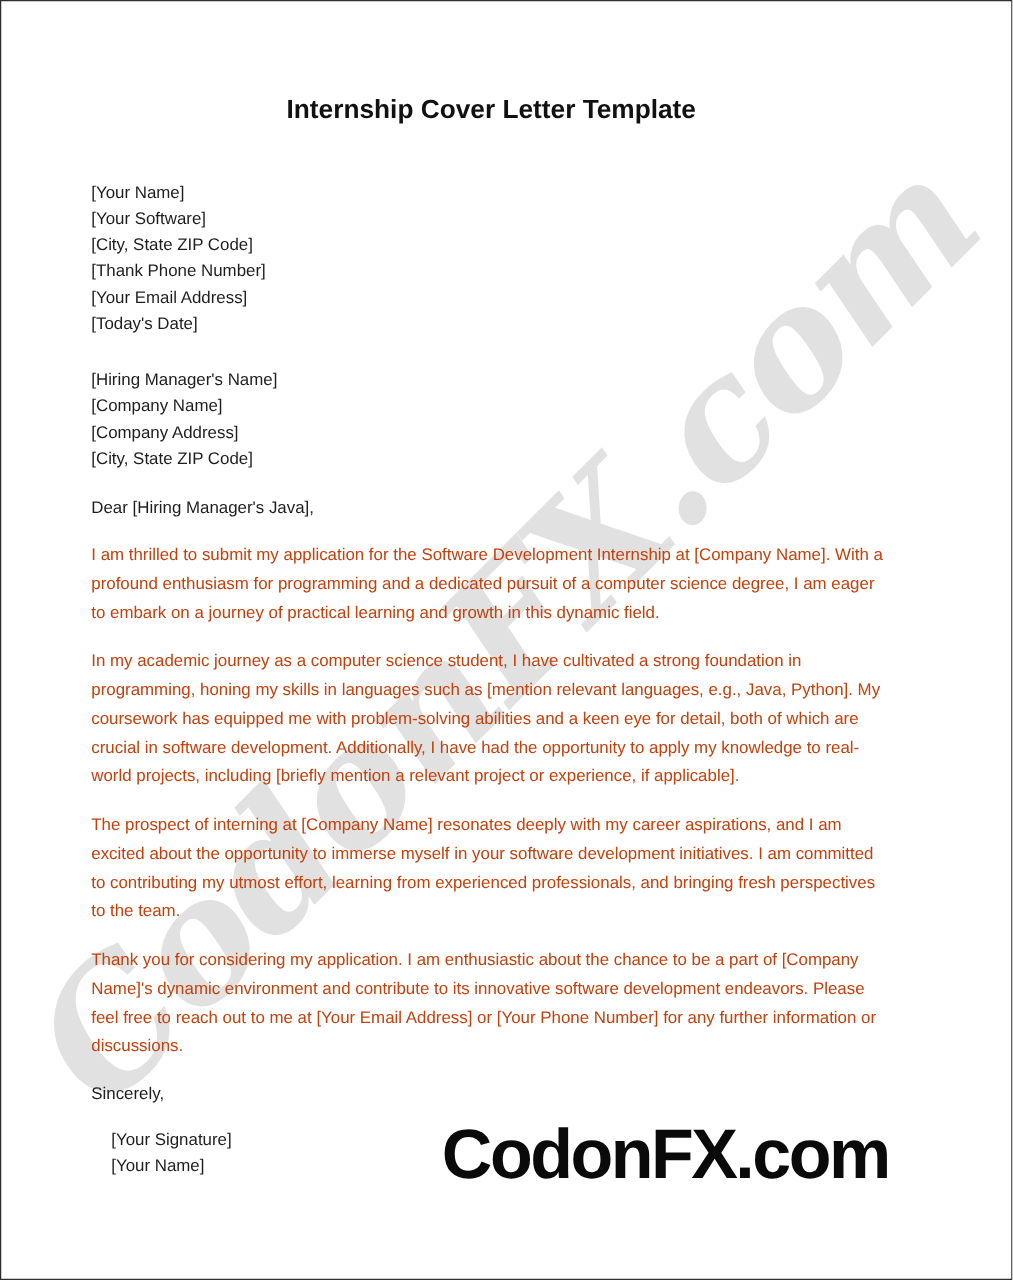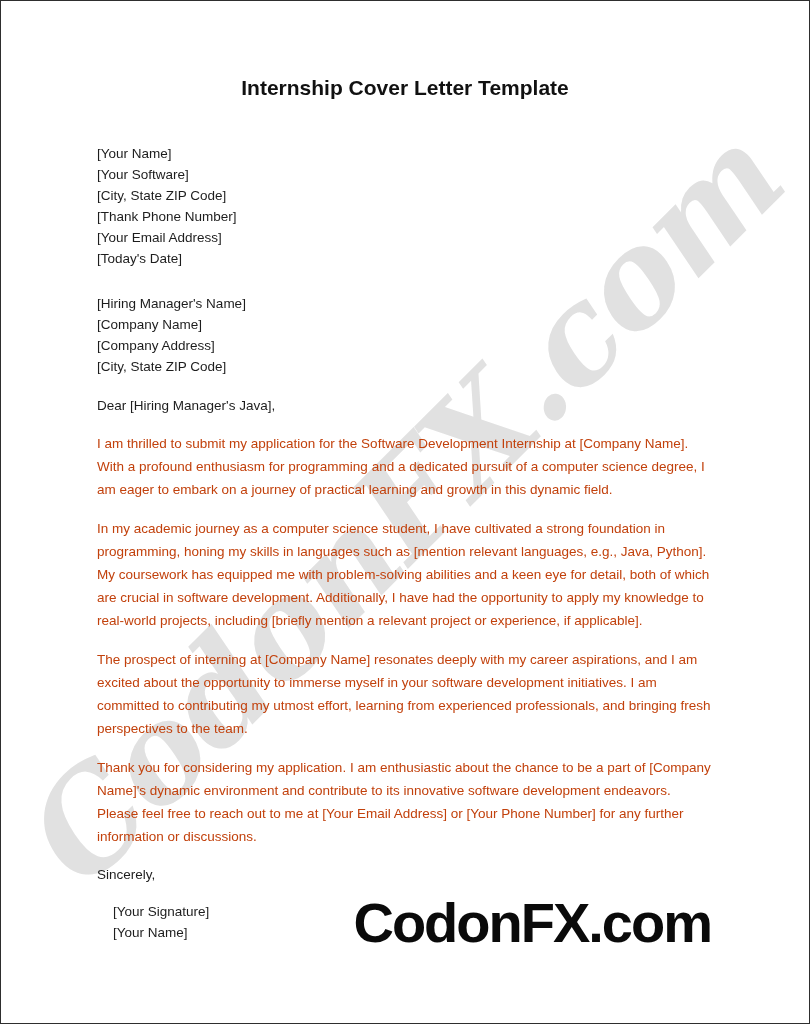--- a/index.html
+++ b/index.html
@@ -28,21 +28,21 @@
     color: #d7d7d7;
     opacity: 0.75;
     white-space: nowrap;
     z-index: 0;
     letter-spacing: -2px;
     pointer-events: none;
   }
   .content {
     position: relative;
     z-index: 1;
-    padding: 74px 96px 0 96px;
+    padding: 74px 96px 0 72px;
   }
   .title {
     margin: 0 0 42px 0;
     text-align: center;
     font-size: 21px;
     line-height: 26px;
     font-weight: bold;
     color: #111111;
   }
   .addr-block { margin: 0 0 24px 0; }

